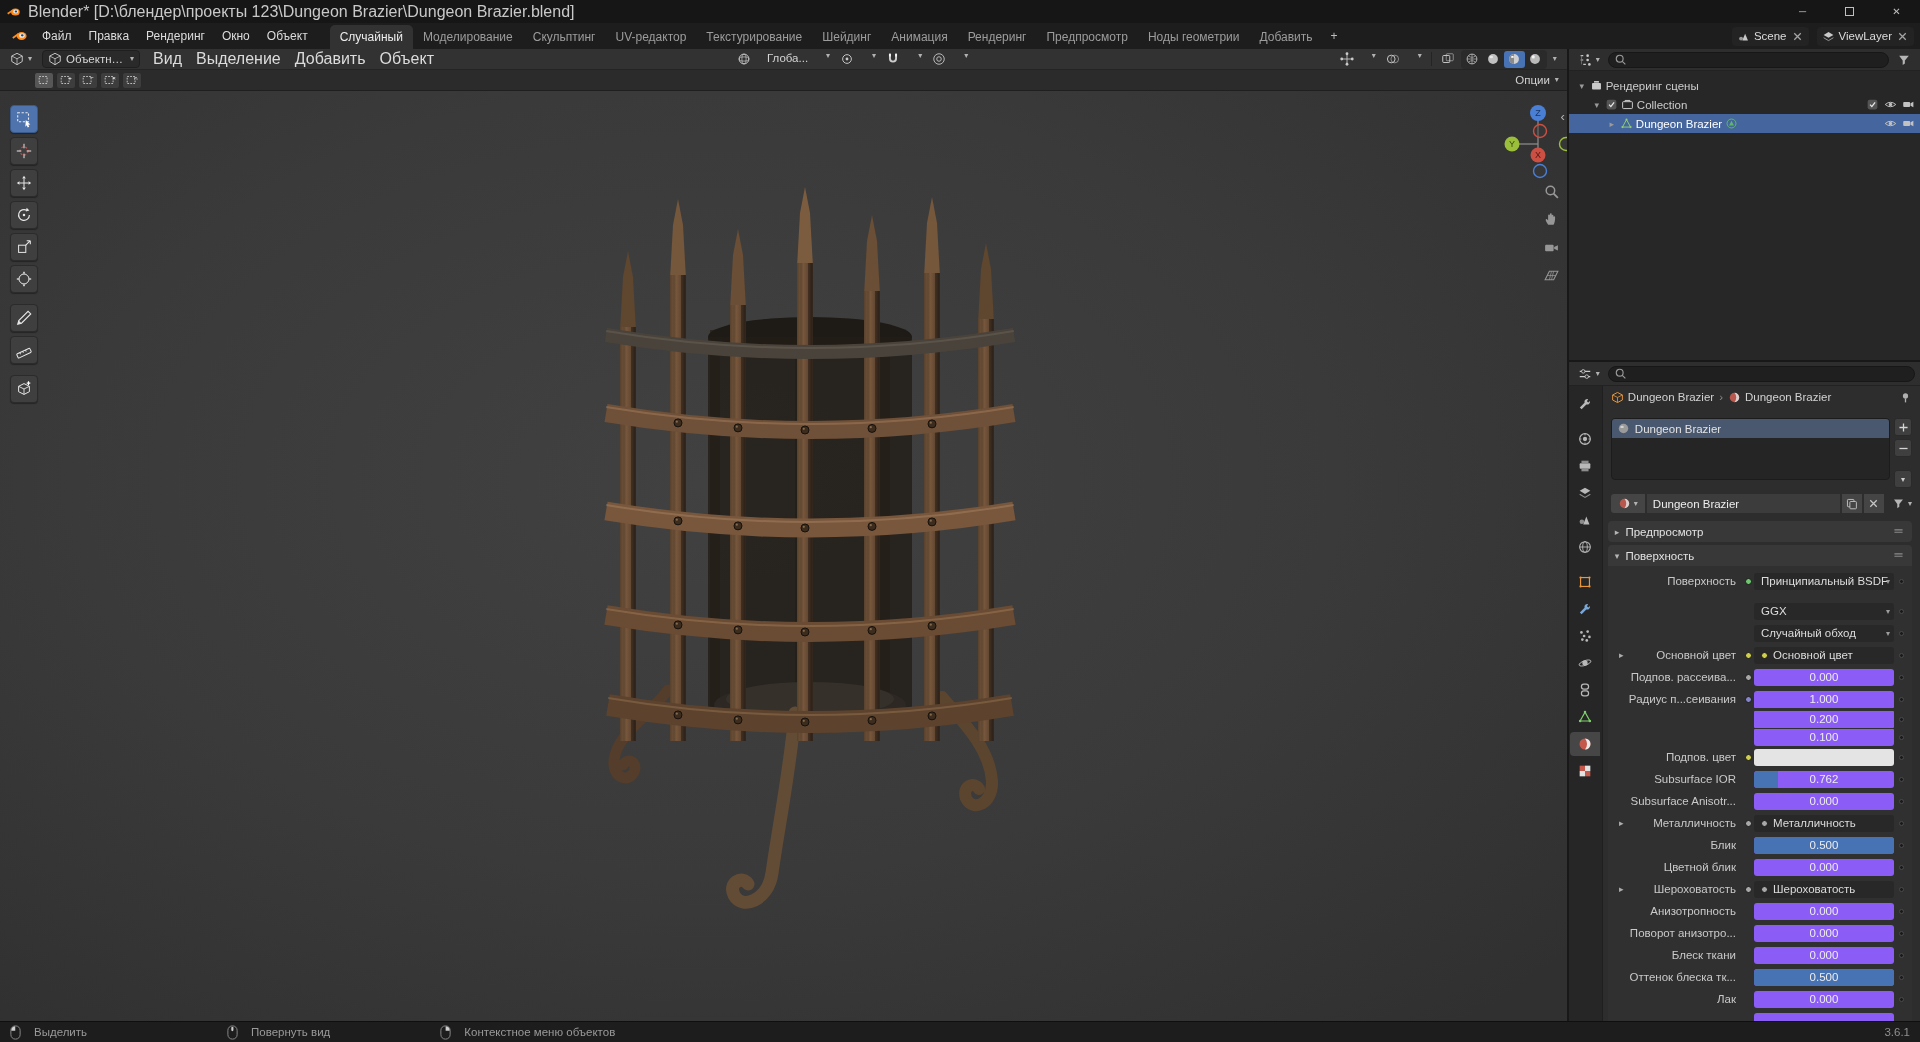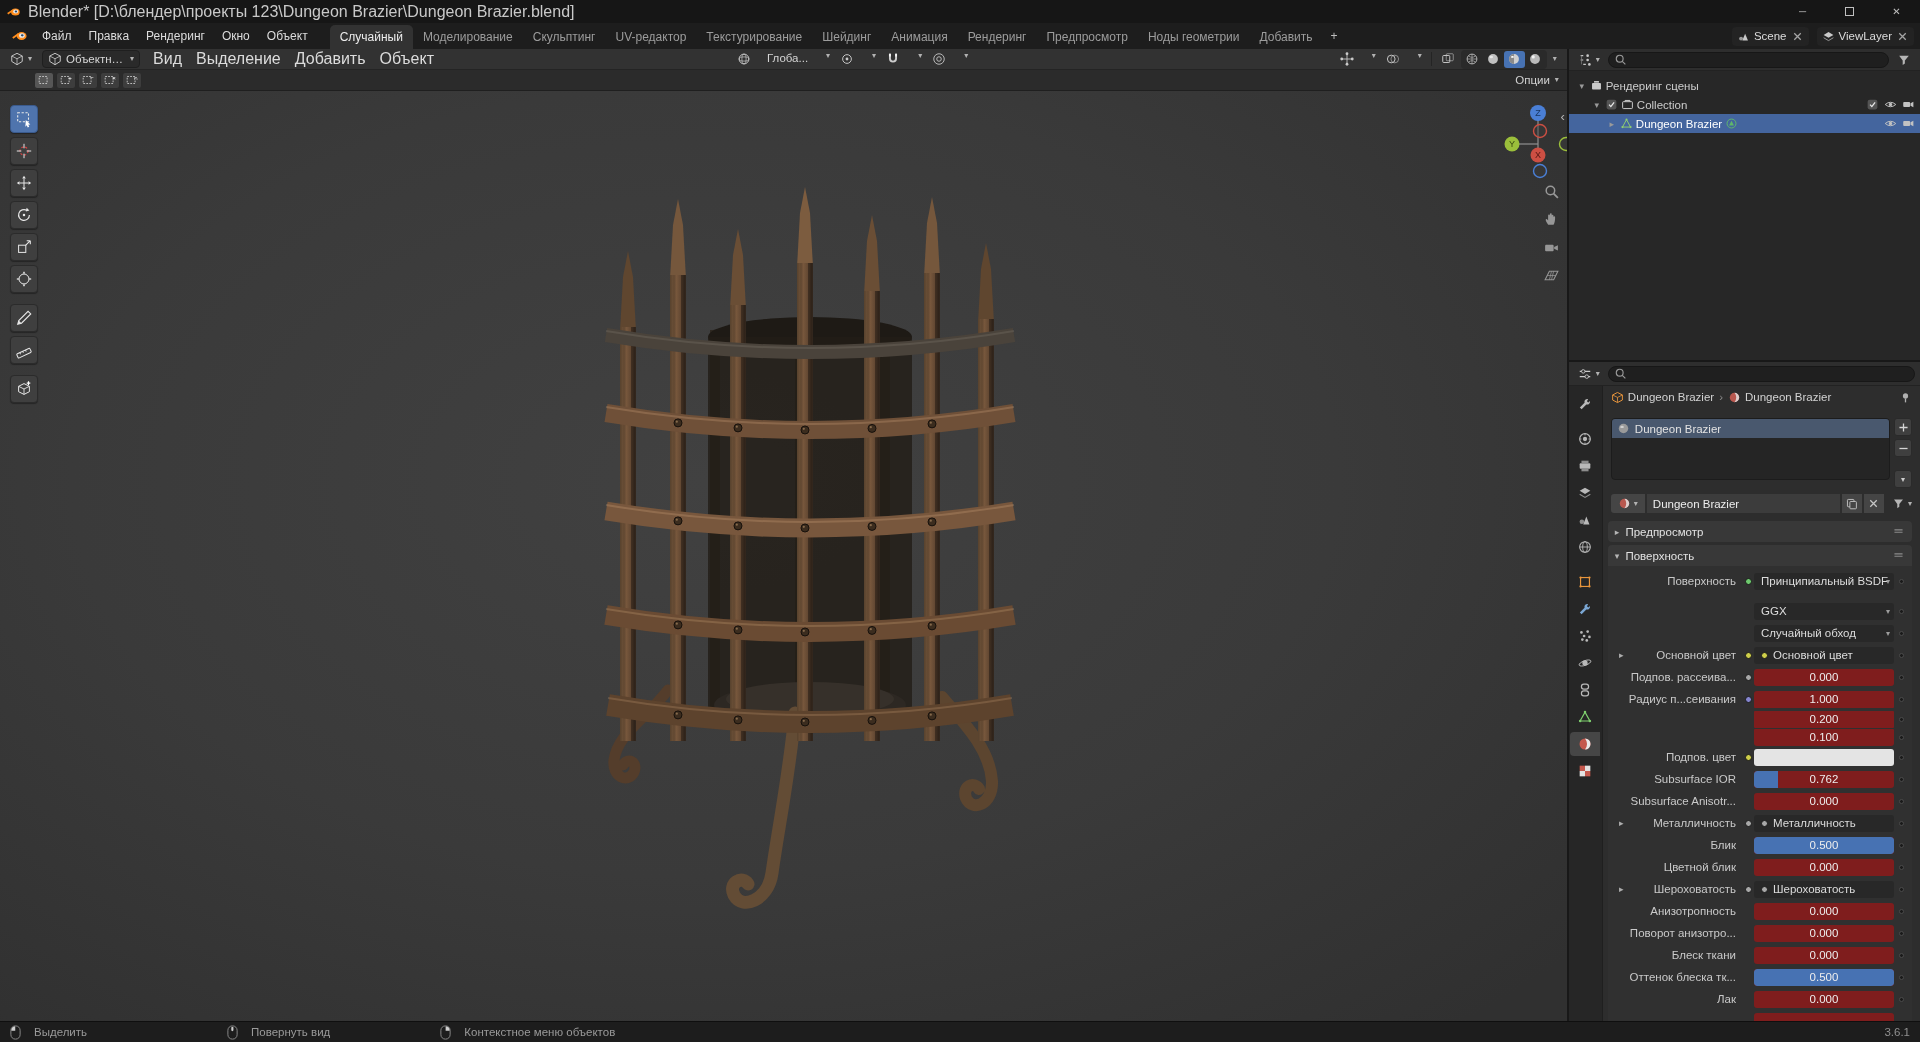--- a/index.html
+++ b/index.html
@@ -96,21 +96,21 @@
 .panelhdr.open{border-radius:4px 4px 0 0;margin-bottom:0}
 .panelhdr .tri{font-size:9px;color:#b5b5b5}
 .panelhdr .grip{margin-left:auto;display:flex}
 .panelbody{background:#303030;border-radius:0 0 4px 4px;margin:0 4px 0 3px;padding:4px 0 6px}
 .prow{display:flex;align-items:center;height:22px;padding:0 4px 0 6px}
 .prow.sub{height:18px}
 .exp{width:15px;text-align:center;color:#adadad;font-size:9px}
 .plabel{flex:1;text-align:right;color:#c9c9c9;padding-right:6px;white-space:nowrap;overflow:hidden;font-size:11.5px}
 .socket{width:12px;display:flex;justify-content:center}
 .socket i{width:7px;height:7px;border-radius:50%;border:1px solid #191919;display:block}
-.pfield{width:140px;height:17px;border-radius:3px;position:relative;display:flex;align-items:center;justify-content:center;font-size:11.5px;color:#ededed;background:#7f1d1d;overflow:hidden}
+.pfield{width:140px;height:17px;border-radius:3px;position:relative;display:flex;align-items:center;justify-content:center;font-size:11.5px;color:#ededed;background:#8b5cf6;overflow:hidden}
 .pfield.dropdown{background:#282828;justify-content:flex-start;padding:0 14px 0 7px;color:#dcdcdc}
 .pfield.dropdown .cv{position:absolute;right:4px;font-size:8px;color:#9d9d9d}
 .pfield .fillb{position:absolute;left:0;top:0;bottom:0;background:#4772b3;border-radius:3px 0 0 3px;display:block}
 .pfield .pv{position:relative;white-space:nowrap}
 .ldot{width:7px;height:7px;border-radius:50%;border:1px solid #191919;display:block;margin-right:5px}
 .pfield.vec.vtop{border-radius:3px 3px 1px 1px;margin-bottom:0}
 .pfield.vec.vmid{border-radius:1px}
 .pfield.vec.vbot{border-radius:1px 1px 3px 3px}
 .kdot{width:14px;display:flex;justify-content:center}
 .kdot i{width:5px;height:5px;border-radius:50%;background:#1a1a1a;border:1px solid #4a4a4a;display:block}

